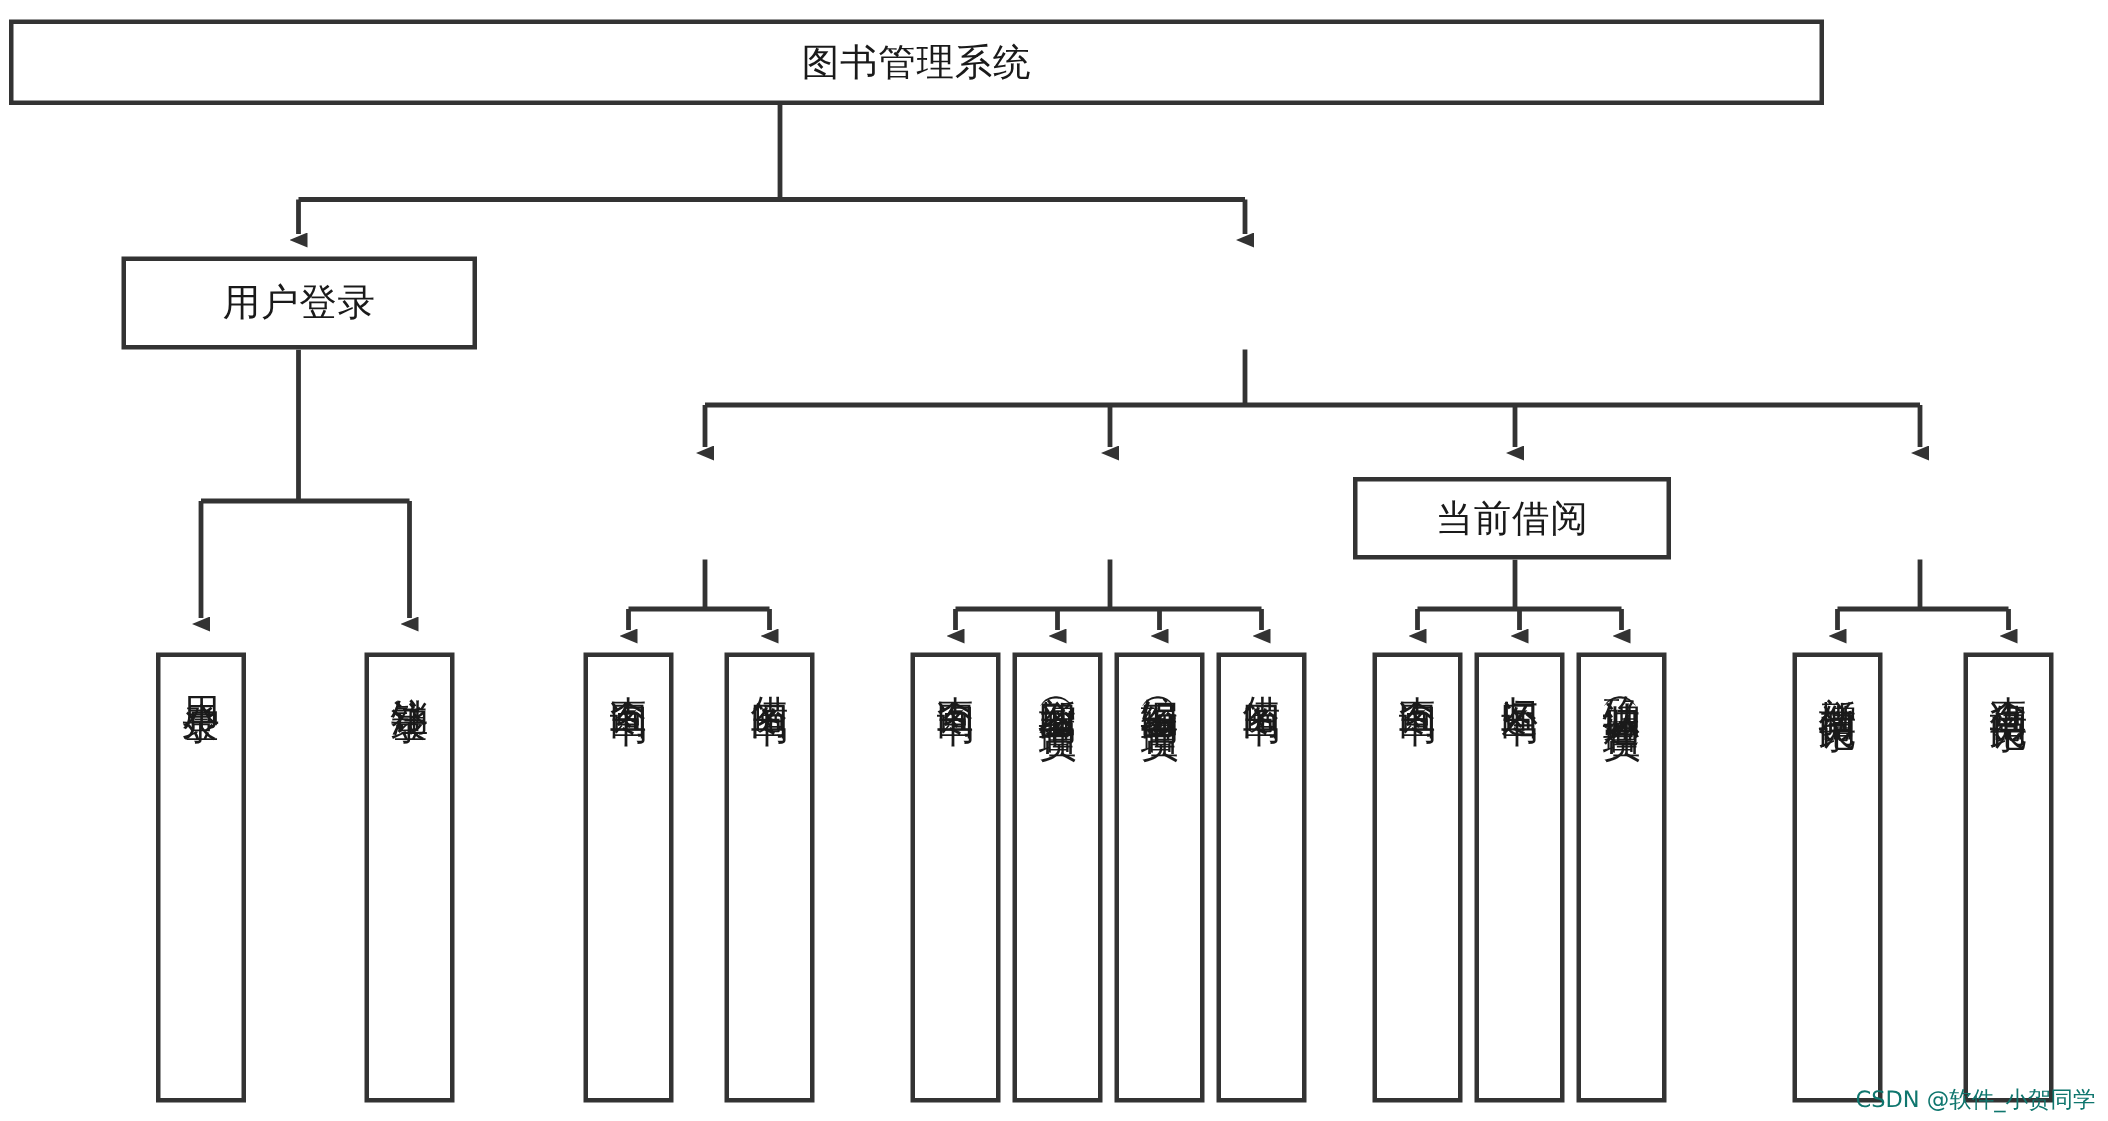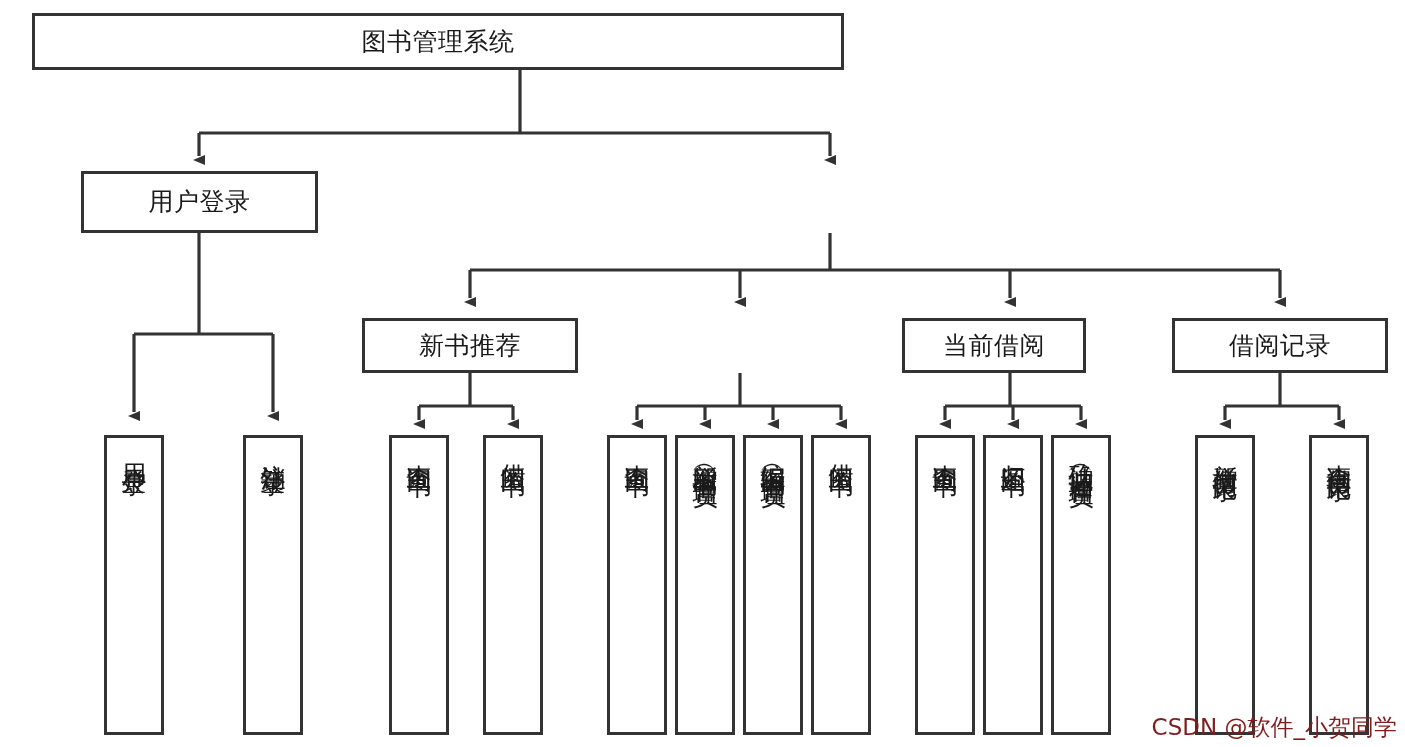--- a/index.html
+++ b/index.html
@@ -56,22 +56,22 @@
     text-orientation: upright;
     font-size: 25px;
     letter-spacing: 3px;
     line-height: 1;
     white-space: pre;
   }
   #watermark {
     position: absolute;
     right: 8px;
     bottom: 4px;
-    font-size: 23px;
-    color: #7f1d1d;
+    font-size: 15px;
+    color: #0f766e;
     z-index: 5;
     white-space: nowrap;
     pointer-events: none;
   }
 </style>
 </head>
 <body>
 
 <div id="diagram-root">
 
@@ -118,36 +118,30 @@
       <path d="M1013,406 L1013,420" marker-end="url(#arrow)"></path>
       <path d="M1081,406 L1081,420" marker-end="url(#arrow)"></path>
 
       <path d="M1280,373 L1280,406"></path>
       <path d="M1225,406 L1339,406"></path>
       <path d="M1225,406 L1225,420" marker-end="url(#arrow)"></path>
       <path d="M1339,406 L1339,420" marker-end="url(#arrow)"></path>
     </g>
   </svg>
 
-  <div class="node horizontal" style="left:32px; top:13px; width:812px; height:57px;">
+  <div class="node horizontal" style="left:6px; top:13px; width:1210px; height:57px;">
     <span class="node-label">图书管理系统</span>
   </div>
 
   <div class="node horizontal" style="left:81px; top:171px; width:237px; height:62px;">
     <span class="node-label">用户登录</span>
   </div>
 
-  <div class="node horizontal" style="left:362px; top:318px; width:216px; height:55px;">
-    <span class="node-label">新书推荐</span>
-  </div>
-  <div class="node horizontal" style="left:902px; top:318px; width:184px; height:55px;">
+  <div class="node horizontal" style="left:902px; top:318px; width:212px; height:55px;">
     <span class="node-label">当前借阅</span>
-  </div>
-  <div class="node horizontal" style="left:1172px; top:318px; width:216px; height:55px;">
-    <span class="node-label">借阅记录</span>
   </div>
 
   <div class="node vertical" style="left:104px; top:435px; width:60px; height:300px;">
     <span class="node-label">用户登录</span>
   </div>
   <div class="node vertical" style="left:243px; top:435px; width:60px; height:300px;">
     <span class="node-label">注销登录</span>
   </div>
 
   <div class="node vertical" style="left:389px; top:435px; width:60px; height:300px;">

